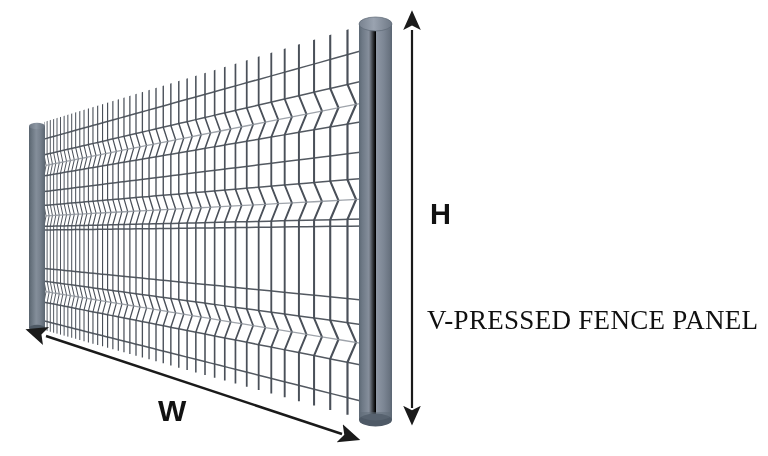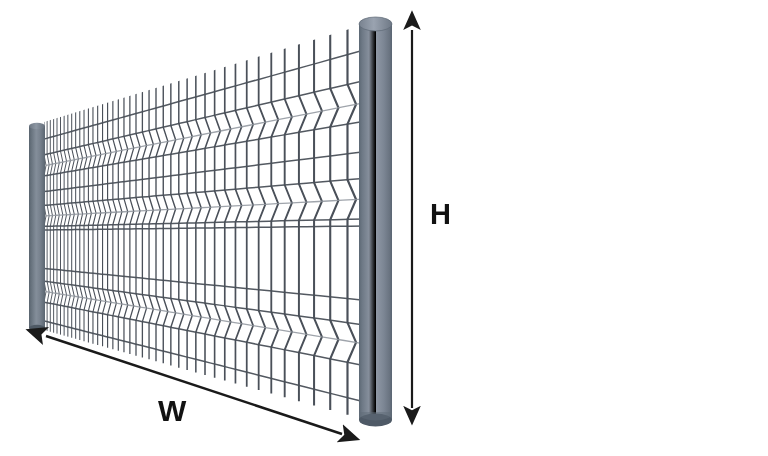--- a/index.html
+++ b/index.html
@@ -181,14 +181,15 @@
 
     <g>
       <line x1="46" y1="336" x2="342" y2="434" stroke="#1a1a1a" stroke-width="2.4" marker-start="url(#arrowStart)" marker-end="url(#arrowEnd)"></line>
     </g>
   </svg>
 
   <div class="lbl lbl-h">H</div>
 
   <div class="lbl lbl-w">W</div>
 
+  <div class="lbl lbl-title">V-PRESSED FENCE PANEL</div>
 
 </div>
 
 </body></html>

